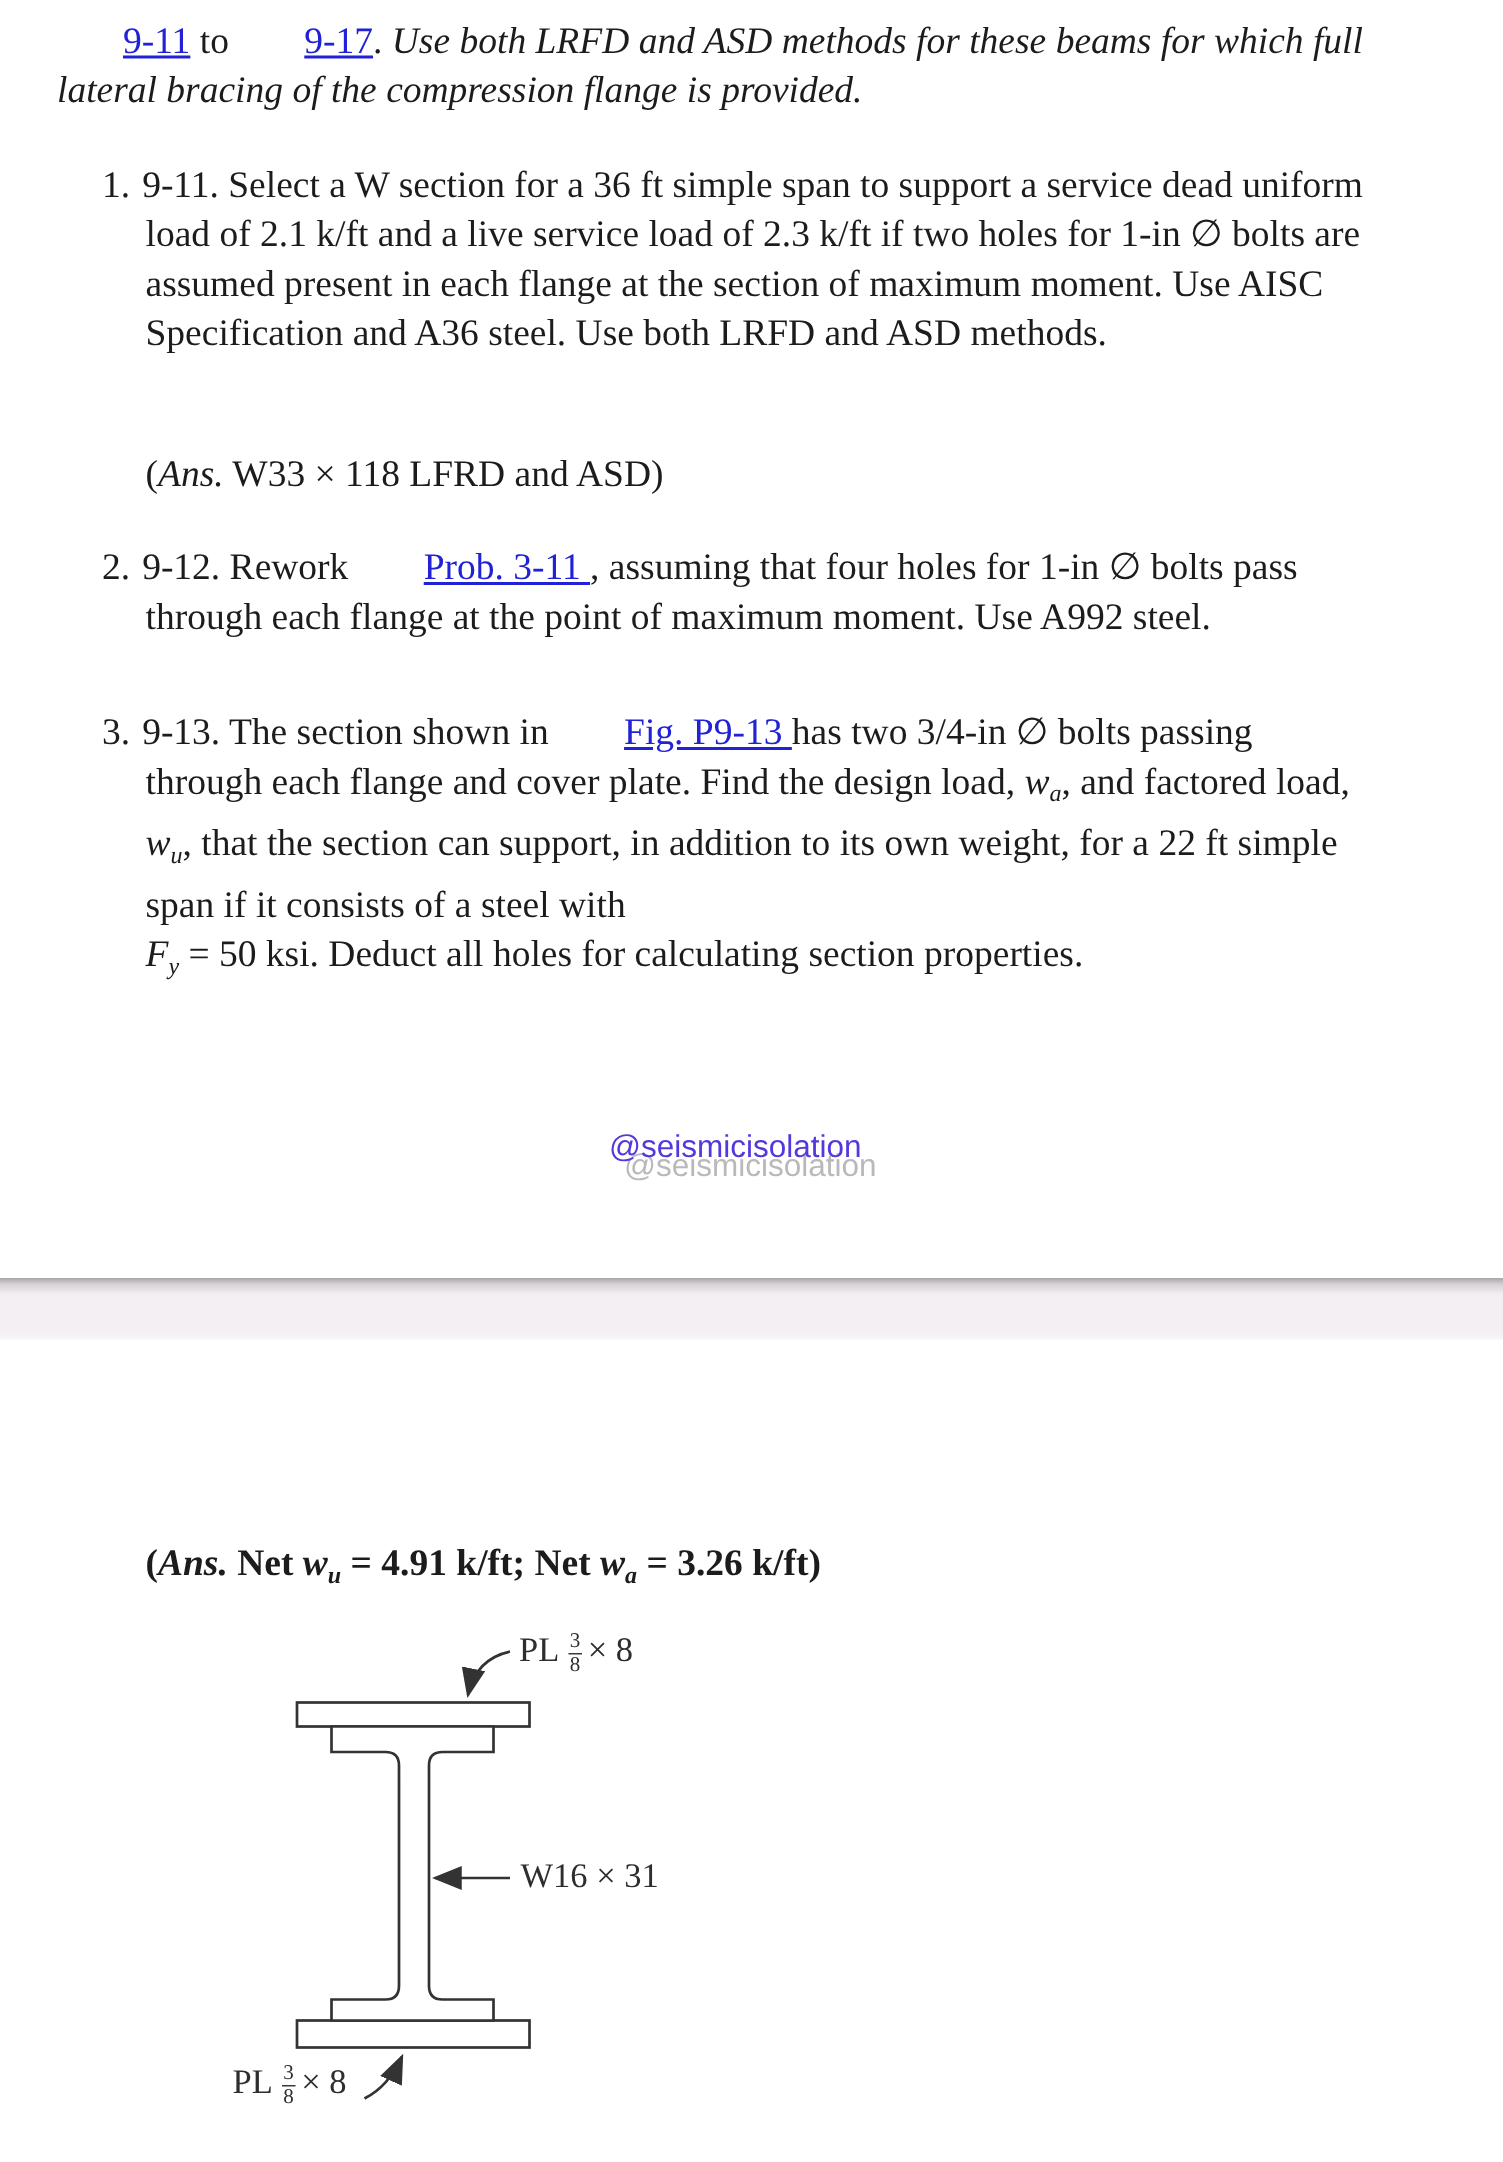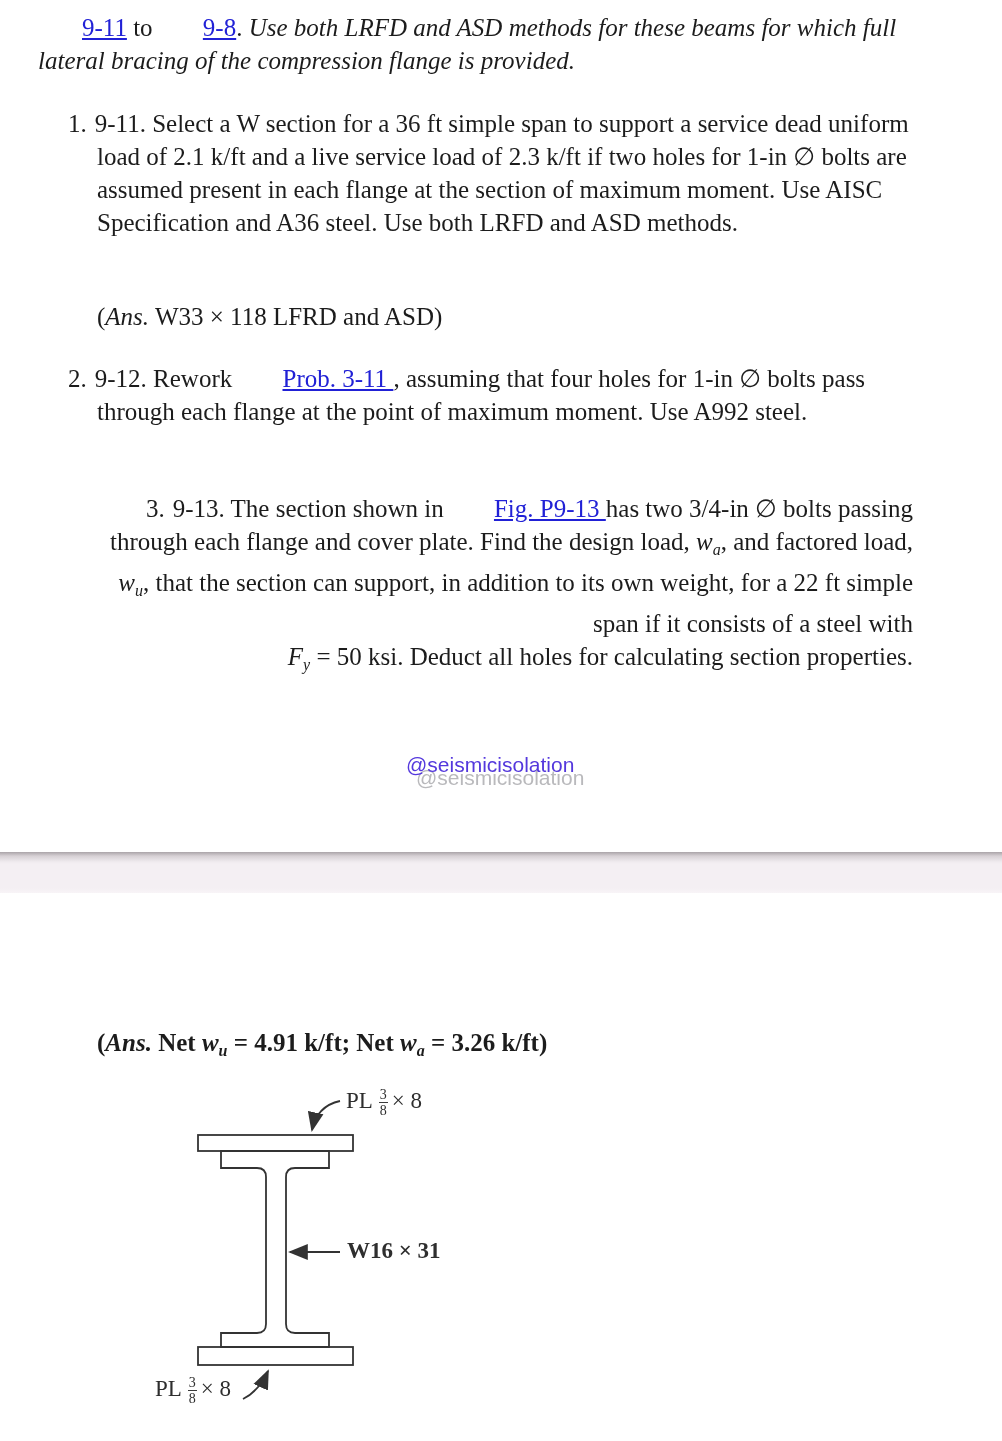--- a/index.html
+++ b/index.html
@@ -43,33 +43,33 @@
   .frac {
     display:inline-block; text-align:center; font-size:14px; line-height:1.08;
     vertical-align:-7px; margin:0 4px 0 6px; color:#2e2e2e;
   }
   .frac .num { display:block; border-bottom:1.4px solid #3a3a3a; padding:0 1px; }
   .frac .den { display:block; }
 </style>
 </head>
 <body>
 
-<div class="abs rich" style="left:38px; top:11px; width:885px;"><a href="#" class="seg-a">9-11</a><span class="seg-t"> to </span><a href="#" class="seg-a">9-8</a><span class="seg-t">. </span><span class="seg-i">Use both LRFD and ASD methods for these beams for which full lateral bracing of the compression flange is provided.</span></div>
+<div class="abs rich" style="left:38px; top:11px; width:885px;"><a href="#" class="seg-a">9-11</a><span class="seg-t"> to </span><a href="#" class="seg-a">9-17</a><span class="seg-t">. </span><span class="seg-i">Use both LRFD and ASD methods for these beams for which full lateral bracing of the compression flange is provided.</span></div>
 
 <div class="abs rich problem" style="left:68px; top:107px; width:845px;font-family:Liberation Serif, serif;">
   <span class="marker">1.</span><span><span class="seg-t">9-11. Select a W section for a 36 ft simple span to support a service dead uniform load of 2.1 k/ft and a live service load of 2.3 k/ft if two holes for 1-in ∅ bolts are assumed present in each flange at the section of maximum moment. Use AISC Specification and A36 steel. Use both LRFD and ASD methods.</span></span>
 </div>
 
 <div class="abs answer" style="left:97px; top:300px;"><span class="seg-t">(</span><span class="seg-i">Ans.</span><span class="seg-t"> W33 × 118 LFRD and ASD)</span></div>
 
 <div class="abs rich problem" style="left:68px; top:362px; width:845px;">
   <span class="marker">2.</span><span><span class="seg-t">9-12. Rework </span><a href="#" class="seg-a">Prob. 3-11 </a><span class="seg-t">, assuming that four holes for 1-in ∅ bolts pass through each flange at the point of maximum moment. Use A992 steel.</span></span>
 </div>
 
-<div class="abs rich problem" style="left:68px; top:492px; width:845px;text-align:right;">
+<div class="abs rich problem" style="left:68px; top:472px; width:845px;">
   <span class="marker">3.</span><span><span class="seg-t">9-13. The section shown in </span><a href="#" class="seg-a">Fig. P9-13 </a><span class="seg-t">has two 3/4-in ∅ bolts passing through each flange and cover plate. Find the design load, </span><span class="seg-v">w</span><span class="seg-sub">a</span><span class="seg-t">, and factored load, </span><span class="seg-v">w</span><span class="seg-sub">u</span><span class="seg-t">, that the section can support, in addition to its own weight, for a 22 ft simple span if it consists of a steel with</span><br><span class="seg-v">F</span><span class="seg-sub">y</span><span class="seg-t"> = 50 ksi. Deduct all holes for calculating section properties.</span></span>
 </div>
 
 <span class="abs wm wm-gray" style="left:416px; top:766px;">@seismicisolation</span>
 <a class="abs wm wm-blue" href="#" style="left:406px; top:753px;">@seismicisolation</a>
 
 <div class="abs page-band"></div>
 
 <div class="abs answer" style="left:97px; top:1026px;font-weight:bold;"><span class="seg-t">(</span><span class="seg-i">Ans.</span><span class="seg-t"> Net </span><span class="seg-v">w</span><span class="seg-sub">u</span><span class="seg-t"> = 4.91 k/ft; Net </span><span class="seg-v">w</span><span class="seg-sub">a</span><span class="seg-t"> = 3.26 k/ft)</span></div>
 
@@ -91,18 +91,18 @@
 
     <path d="M 200,16 Q 177,21 172,45" fill="none" stroke="#333333" stroke-width="1.8" marker-end="url(#ah)"></path>
 
     <path d="M 103,314 Q 119,306 128,286" fill="none" stroke="#333333" stroke-width="1.8" marker-end="url(#ah)"></path>
   </svg>
 
   <span class="fig-label" style="left:206px; top:2px;">
     <span>PL</span><span class="frac"><span class="num">3</span><span class="den">8</span></span><span>× 8</span>
   </span>
 
-  <span class="fig-label" style="left:207px; top:153px;font-weight:bold;">W16 × 31</span>
+  <span class="fig-label" style="left:207px; top:153px;">W16 × 31</span>
 
   <span class="fig-label" style="left:15px; top:290px;">
     <span>PL</span><span class="frac"><span class="num">3</span><span class="den">8</span></span><span>× 8</span>
   </span>
 </div>
 
 </body></html>

